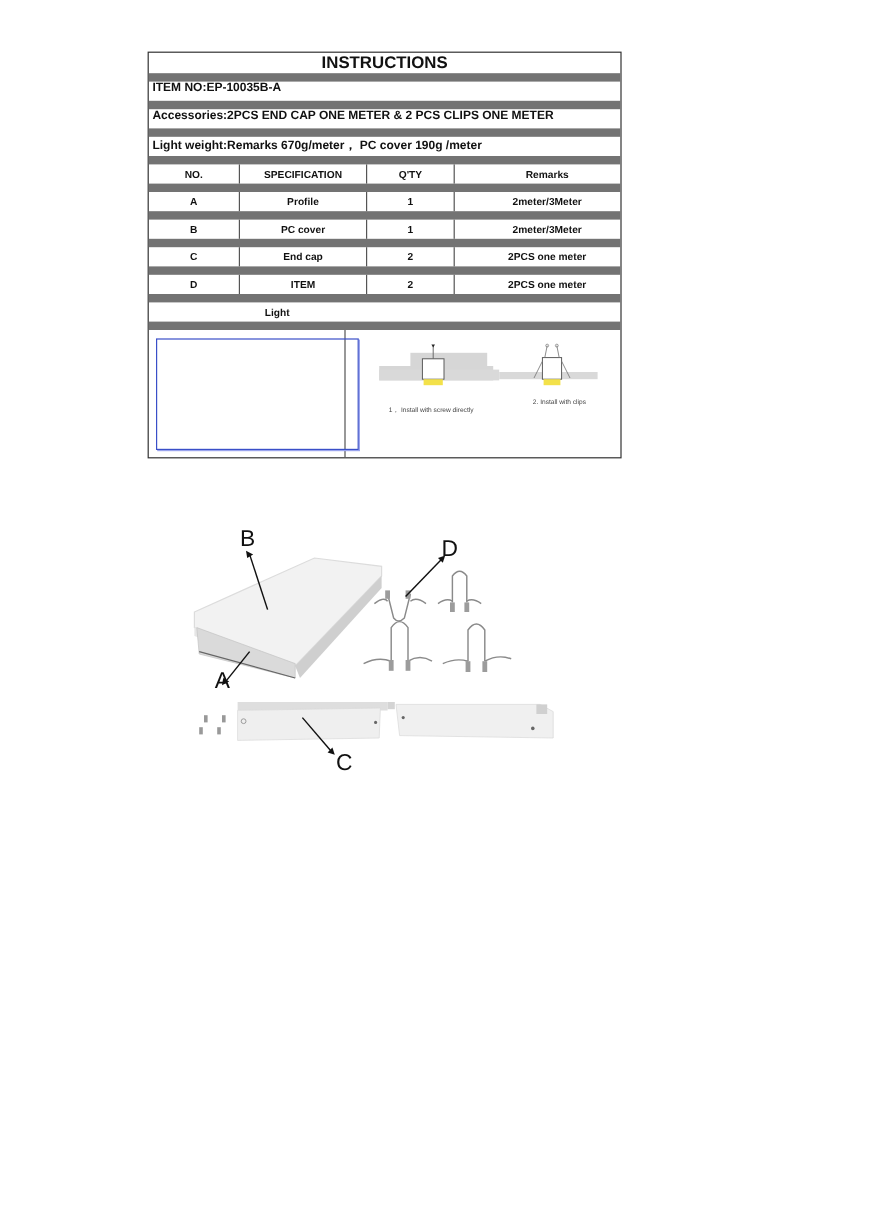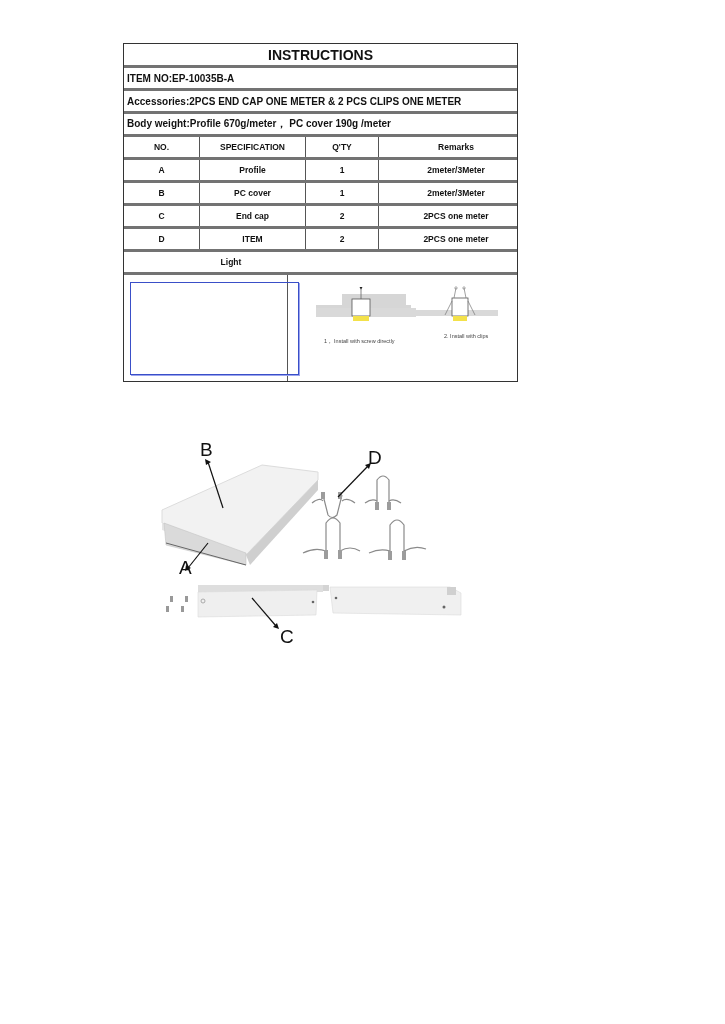--- a/index.html
+++ b/index.html
@@ -1,19 +1,19 @@
 <!DOCTYPE html>
 <html><head>
   <meta charset="utf-8">
   <style>
     html, body { margin: 0; padding: 0; background: #ffffff; }
     body { width: 725px; height: 1024px; position: relative; overflow: hidden;
            font-family: "Liberation Sans", sans-serif; color: #111; }
     .sheet { position: absolute; left: 123px; top: 43px; width: 395px; border: 1px solid #333; box-sizing: border-box; }
-    .row { display: flex; border-bottom: 3px solid #737373; box-sizing: border-box; height: 23px; align-items: center; }
+    .row { display: flex; border-bottom: 7px solid #737373; box-sizing: border-box; height: 23px; align-items: flex-start; }
     .row:last-child { border-bottom: none; }
     .title-row { height: 24px; justify-content: center; font-weight: bold; font-size: 14px; }
     .text-row { font-weight: bold; font-size: 10px; padding-left: 3px; }
     .center-row { justify-content: center; font-weight: bold; font-size: 8.5px; }
     .cell { height: 100%; display: flex; align-items: center; justify-content: center;
             font-weight: bold; font-size: 8.5px; box-sizing: border-box; border-right: 1px solid #555; }
     .cell:last-child { border-right: none; margin-left: 16px; }
     .c1 { width: 76px; } .c2 { width: 106px; } .c3 { width: 73px; } .c4 { flex: 1; }
     .half-a { width: 182px; } .half-b { flex: 1; }
     .big-row { height: 106px; align-items: stretch; }
@@ -31,21 +31,21 @@
   <div class="row title-row">
     <span>INSTRUCTIONS</span>
   </div>
   <div class="row text-row">
     <span>ITEM NO:EP-10035B-A</span>
   </div>
   <div class="row text-row">
     <span>Accessories:2PCS END CAP ONE METER &amp; 2 PCS CLIPS ONE METER</span>
   </div>
   <div class="row text-row">
-    <span>Body weight:Profile 670g/meter，  PC cover 190g /meter</span>
+    <span>Light weight:Remarks 670g/meter，  PC cover 190g /meter</span>
   </div>
   <div class="row">
     <div class="cell c1">NO.</div>
     <div class="cell c2">SPECIFICATION</div>
     <div class="cell c3">Q'TY</div>
     <div class="cell c4">Remarks</div>
   </div>
   <div class="row">
     <div class="cell c1">A</div>
     <div class="cell c2">Profile</div>

